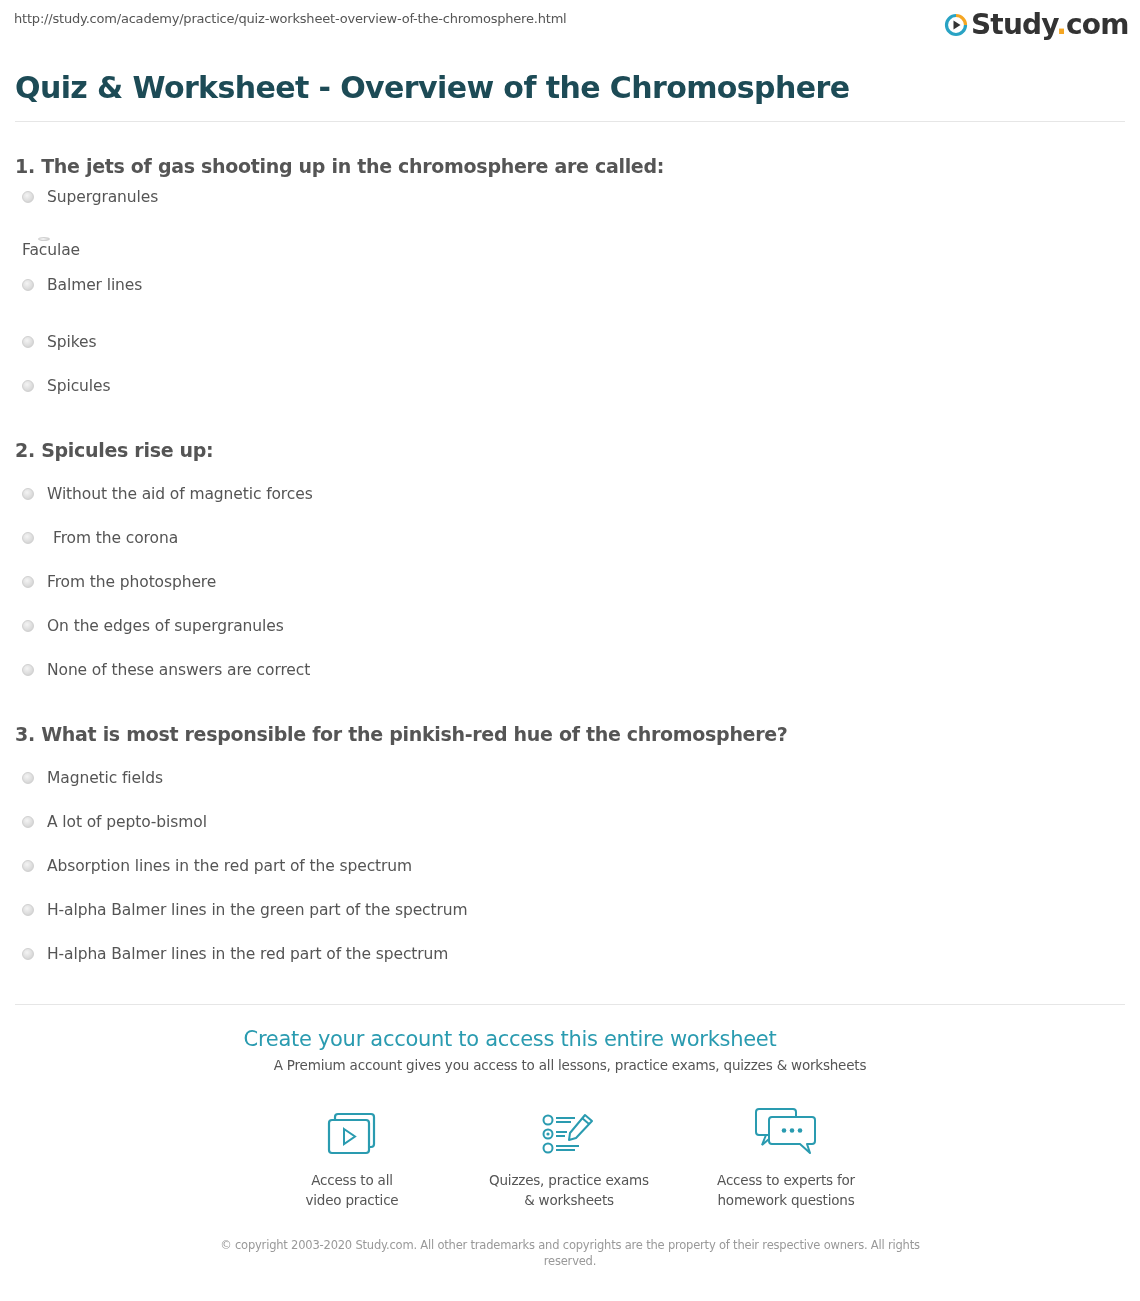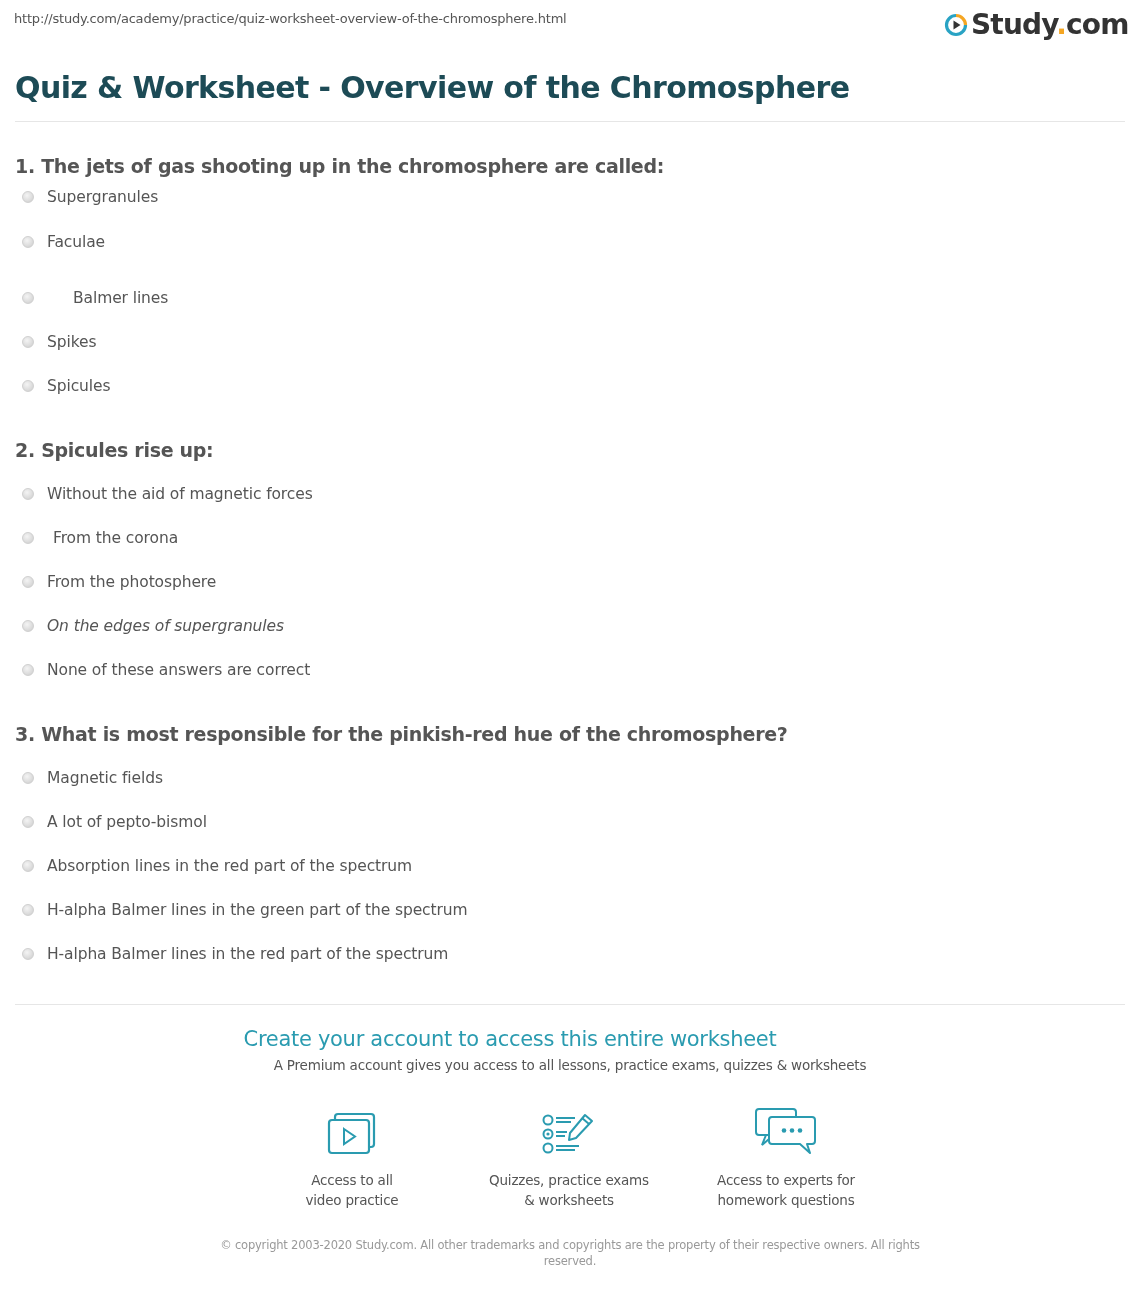--- a/index.html
+++ b/index.html
@@ -46,25 +46,25 @@
 </div>
 
 <h1 class="page-title">Quiz &amp; Worksheet - Overview of the Chromosphere</h1>
 <div class="hr" style="top:121px;"></div>
 
 <div class="question" style="top:155px;">1. The jets of gas shooting up in the chromosphere are called:</div>
 <label class="option" style="top:186px;">
     <span class="radio"></span>
     <span class="option-label">Supergranules</span>
   </label>
-<label class="option" style="top:231px;">
+<label class="option" style="top:237px;flex-direction:column;">
     <span class="radio"></span>
     <span class="option-label">Faculae</span>
   </label>
-<label class="option" style="top:287px;gap:26px;">
+<label class="option" style="top:274px;">
     <span class="radio"></span>
     <span class="option-label">Balmer lines</span>
   </label>
 <label class="option" style="top:331px;">
     <span class="radio"></span>
     <span class="option-label">Spikes</span>
   </label>
 <label class="option" style="top:375px;">
     <span class="radio"></span>
     <span class="option-label">Spicules</span>
@@ -76,21 +76,21 @@
     <span class="option-label">Without the aid of magnetic forces</span>
   </label>
 <label class="option" style="top:527px;gap:6px;">
     <span class="radio"></span>
     <span class="option-label">From the corona</span>
   </label>
 <label class="option" style="top:571px;">
     <span class="radio"></span>
     <span class="option-label">From the photosphere</span>
   </label>
-<label class="option" style="top:615px;font-style:italic;">
+<label class="option" style="top:615px;">
     <span class="radio"></span>
     <span class="option-label">On the edges of supergranules</span>
   </label>
 <label class="option" style="top:659px;">
     <span class="radio"></span>
     <span class="option-label">None of these answers are correct</span>
   </label>
 
 <div class="question" style="top:723px;">3. What is most responsible for the pinkish-red hue of the chromosphere?</div>
 <label class="option" style="top:767px;">

